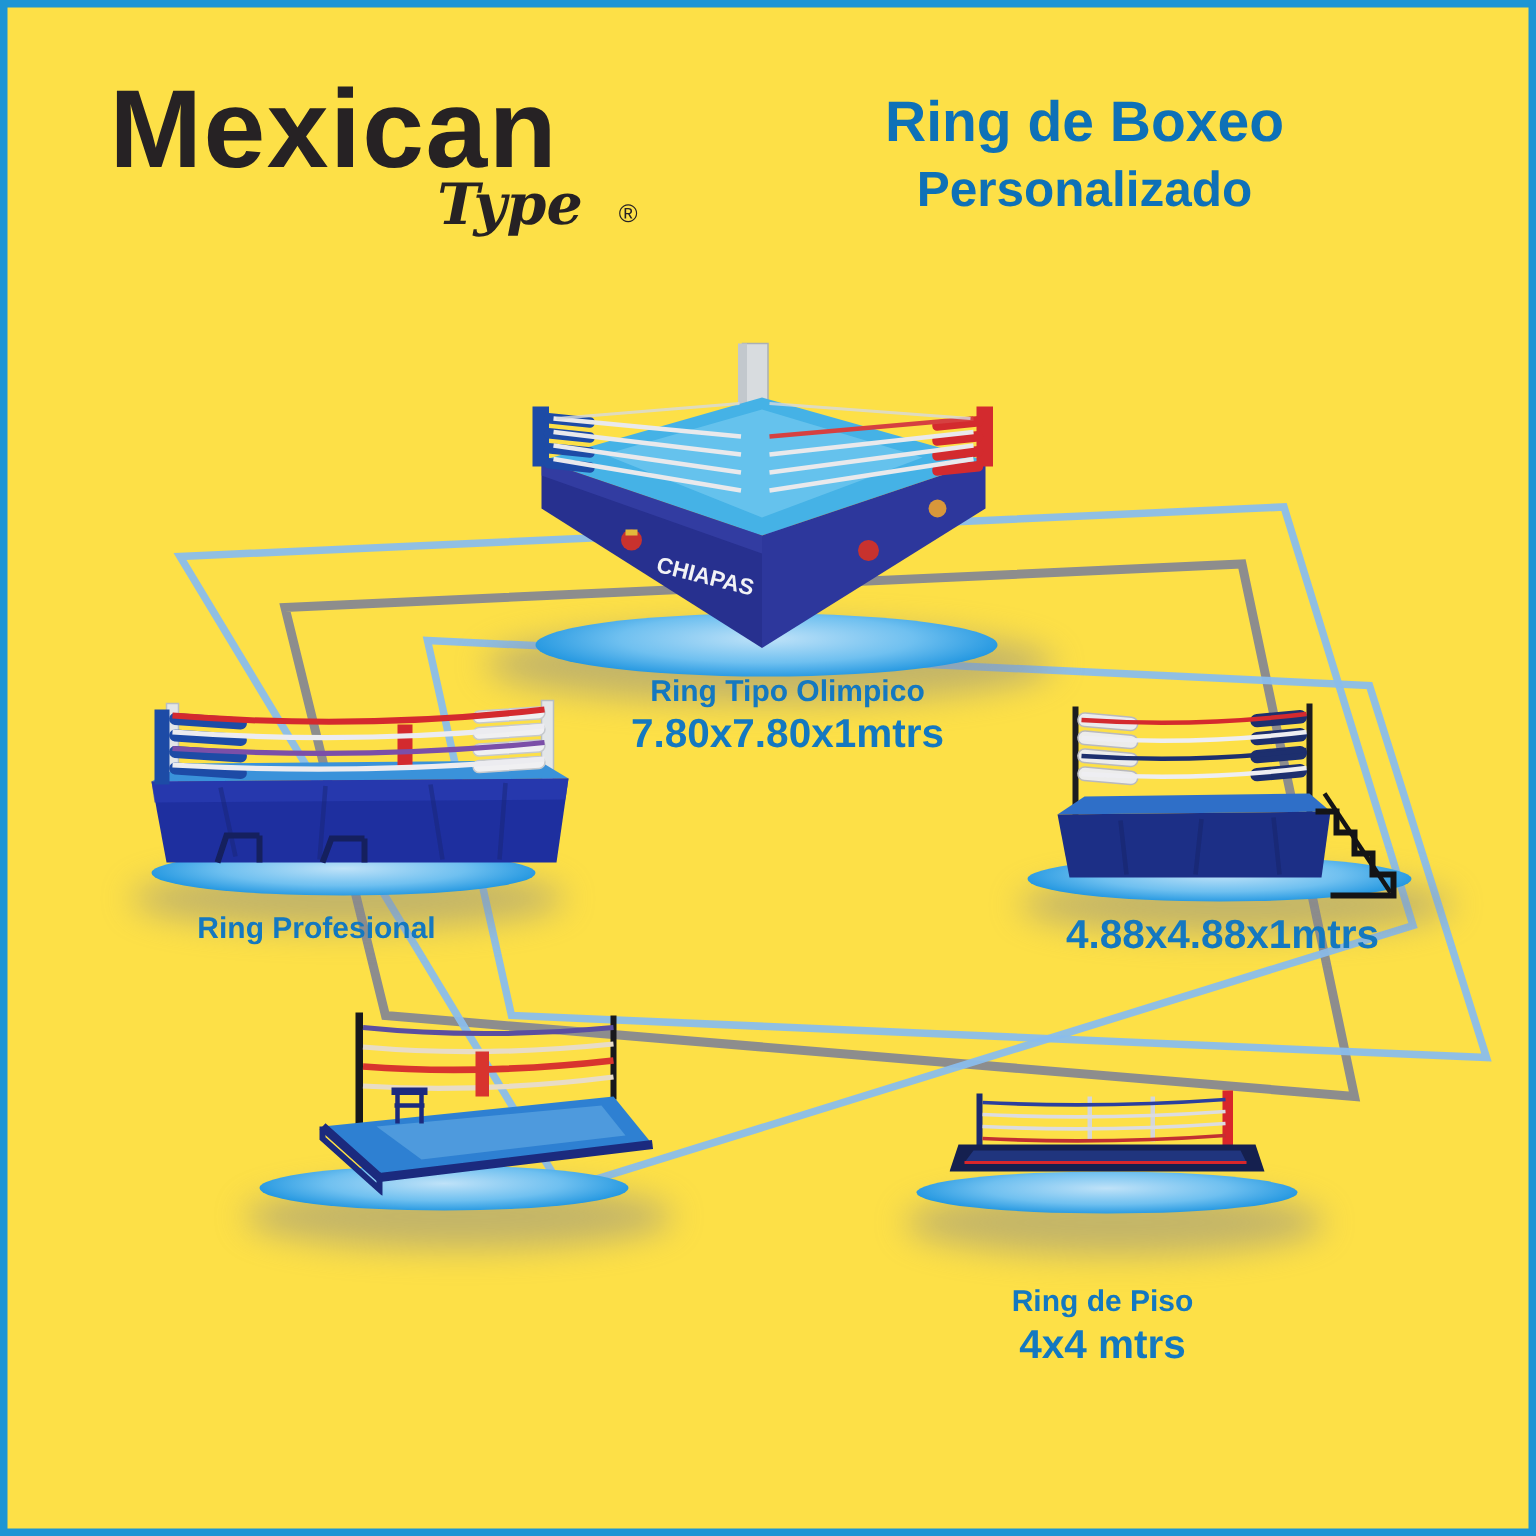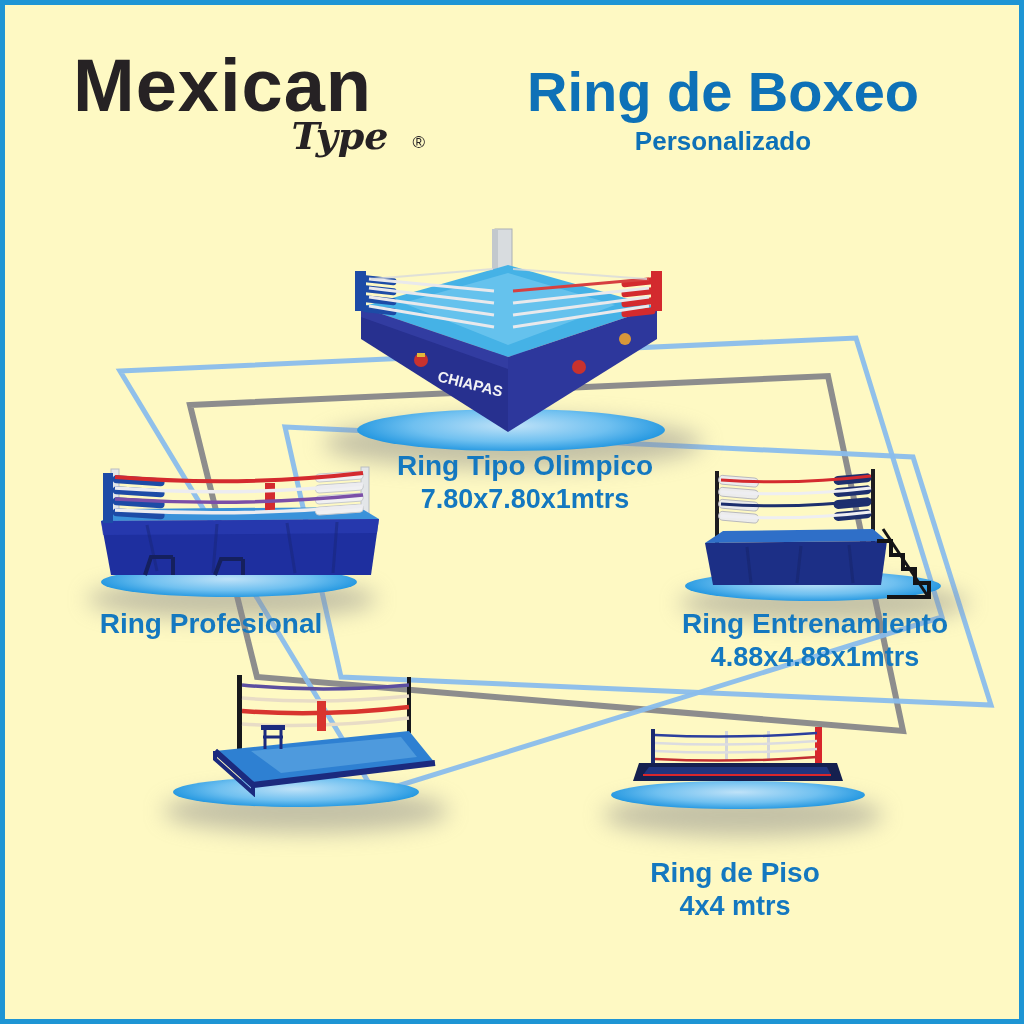--- a/index.html
+++ b/index.html
@@ -1,41 +1,41 @@
 <!DOCTYPE html>
 <html><head>
 <meta charset="utf-8">
 <style>
   html,body{margin:0;padding:0;background:#e8e8e8;}
   #canvas{
     position:relative;width:1024px;height:1024px;margin:0 auto;
-    background:#fef9c3;box-sizing:border-box;
+    background:#fde047;box-sizing:border-box;
     border:5px solid #1e95d4;
     font-family:"Liberation Sans", sans-serif;
     overflow:hidden;
   }
   
   .logo{position:absolute;left:68px;top:44px;width:370px;z-index:6;}
   .logo .word{font-size:74px;font-weight:bold;letter-spacing:1px;color:#262224;line-height:1;}
   .logo .typerow{display:flex;justify-content:flex-end;align-items:flex-start;gap:24px;margin-top:-6px;padding-right:18px;}
   .logo .script{font-family:"DejaVu Serif", serif;font-style:italic;font-weight:bold;font-size:38px;color:#262224;line-height:1;}
   .logo .rmark{font-size:17px;color:#262224;margin-top:16px;}
   .titleblock{position:absolute;left:488px;top:58px;width:460px;text-align:center;z-index:6;}
-  .titleblock .main{font-size:56px;font-weight:bold;color:#0e71b7;line-height:1.05;}
-  .titleblock .sub{font-size:26px;font-weight:bold;color:#0e71b7;margin-top:4px;}
+  .titleblock .main{font-size:38px;font-weight:bold;color:#0e71b7;line-height:1.05;}
+  .titleblock .sub{font-size:33px;font-weight:bold;color:#0e71b7;margin-top:4px;}
   
   #connectors{position:absolute;left:0;top:0;z-index:1;}
   
   .shadow-blur{position:absolute;border-radius:50%;background:#8a8a8a;filter:blur(11px);opacity:.5;z-index:2;}
   .ellipse{position:absolute;border-radius:50%;
     background:radial-gradient(ellipse at 50% 40%, #bfe2f8 0%, #6fc0f0 45%, #2196e0 75%, #1d8cd6 100%);
     z-index:3;}
   .ringart{position:absolute;z-index:4;}
   .caption{position:absolute;z-index:5;text-align:center;color:#1478c0;font-weight:bold;line-height:1.22;}
-  .caption .n{font-size:28px;}
+  .caption .n{font-size:20px;}
   .caption .s{font-size:27px;}
 </style>
 </head>
 <body>
 
 <div id="canvas">
 
   <svg id="connectors" width="1024" height="1024" viewBox="0 0 1024 1024">
     <polygon points="185,400 823,371 898,726 252,672" fill="none" stroke="#8d8d8d" stroke-width="6"></polygon>
     <polygon points="115,366 851,333 937,612 370,788" fill="none" stroke="#8abdec" stroke-width="5" opacity="0.95"></polygon>
@@ -184,21 +184,20 @@
     <path d="M30,49 Q105,54 180,45" stroke="#eeeef2" stroke-width="3" fill="none"></path>
 
     <polygon points="14,76 196,74 182,62 32,64" fill="#2f6fc8"></polygon>
     <polygon points="14,76 196,74 190,118 22,118" fill="#1c2f86"></polygon>
     <path d="M56,80 L60,116 M110,79 L106,116 M158,78 L162,116" stroke="#152468" stroke-width="3" opacity="0.5" fill="none"></path>
 
     <path d="M192,62 L236,128" stroke="#141416" stroke-width="3" fill="none"></path>
     <path d="M186,74 L200,74 L200,88 L212,88 L212,102 L224,102 L224,116 L238,116 L238,130 L196,130" stroke="#141416" stroke-width="4" fill="none"></path>
   </svg>
   <div class="caption" style="left:660px;top:602px;width:300px;">
-    <div class="n">Ring Entrenamiento</div>
     <div class="s">4.88x4.88x1mtrs</div>
   </div>
 
   <div class="shadow-blur" style="left:158px;top:784px;width:286px;height:44px;"></div>
   <div class="ellipse" style="left:168px;top:772px;width:246px;height:30px;"></div>
   <svg class="ringart" style="left:196px;top:666px;" width="242" height="126" viewBox="0 0 242 126">
 
     <rect x="36" y="4" width="5" height="78" fill="#17181c"></rect>
     <rect x="206" y="6" width="4" height="56" fill="#17181c"></rect>
 

